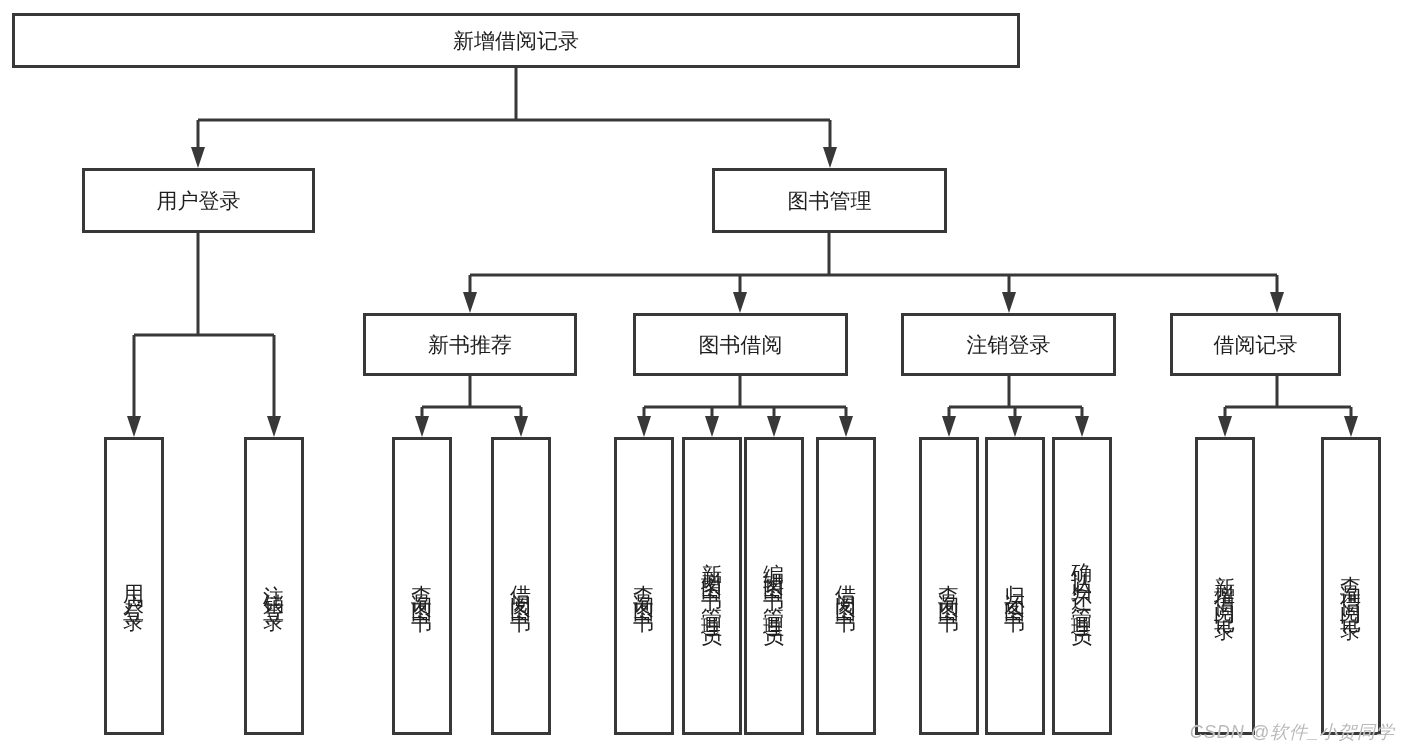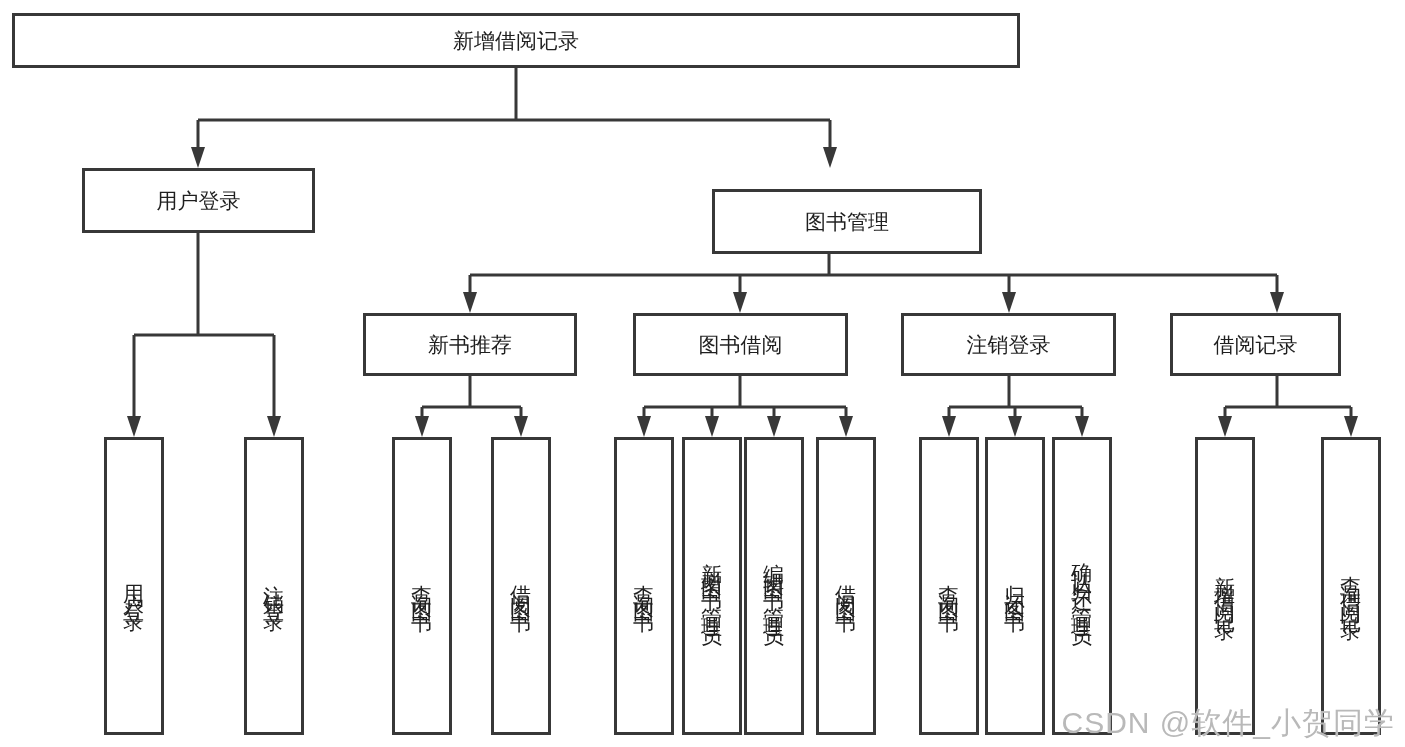--- a/index.html
+++ b/index.html
@@ -32,21 +32,21 @@
   .box.v .vtext{
     writing-mode:vertical-rl;
     text-orientation:mixed;
     letter-spacing:9px;
     white-space:nowrap;
   }
   
   #b-root{left:12px;top:13px;width:1008px;height:55px;}
   
   #b-userlogin{left:82px;top:168px;width:233px;height:65px;}
-  #b-bookmgmt{left:712px;top:168px;width:270px;height:65px;margin-top:21px;}
+  #b-bookmgmt{left:712px;top:168px;width:235px;height:65px;}
   
   #b-newrec{left:363px;top:313px;width:214px;height:63px;}
   #b-borrowmod{left:633px;top:313px;width:215px;height:63px;}
   #b-currentmod{left:901px;top:313px;width:215px;height:63px;}
   #b-recordmod{left:1170px;top:313px;width:171px;height:63px;}
   
   .leaf{top:437px;width:60px;height:298px;}
   #l-login{left:104px;}
   #l-logout{left:244px;}
   #l-query-a{left:392px;}
@@ -57,23 +57,24 @@
   #l-borrow-b{left:816px;}
   #l-query-c{left:919px;}
   #l-return-c{left:985px;}
   #l-confirm-c{left:1052px;}
   #l-addrec{left:1195px;}
   #l-queryrec{left:1321px;}
   #watermark{
     position:absolute;
     right:10px;bottom:3px;
     color:var(--wm);
-    font-size:30px;
+    font-size:18px;
     letter-spacing:1px;
     text-shadow:0 0 1px rgba(255,255,255,.8);
+    font-style:italic;
   }
 </style>
 </head>
 <body>
 
 <div id="stage">
 
   <svg id="wires" viewBox="0 0 1405 747" xmlns="http://www.w3.org/2000/svg">
     <path d="M516,68 V120 M198,120 H830 M198,120 V150 M830,120 V150
              M198,233 V335 M134,335 H274 M134,335 V420 M274,335 V420

